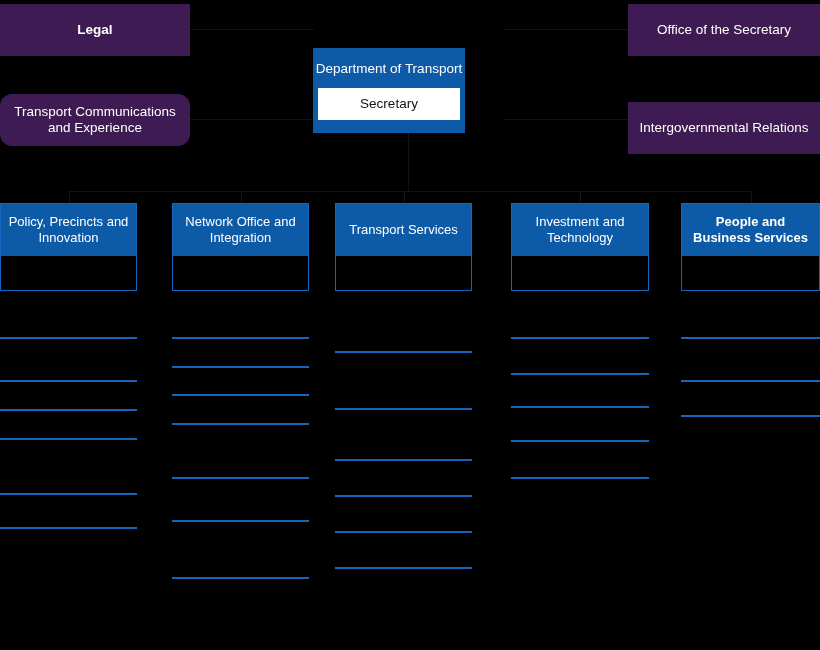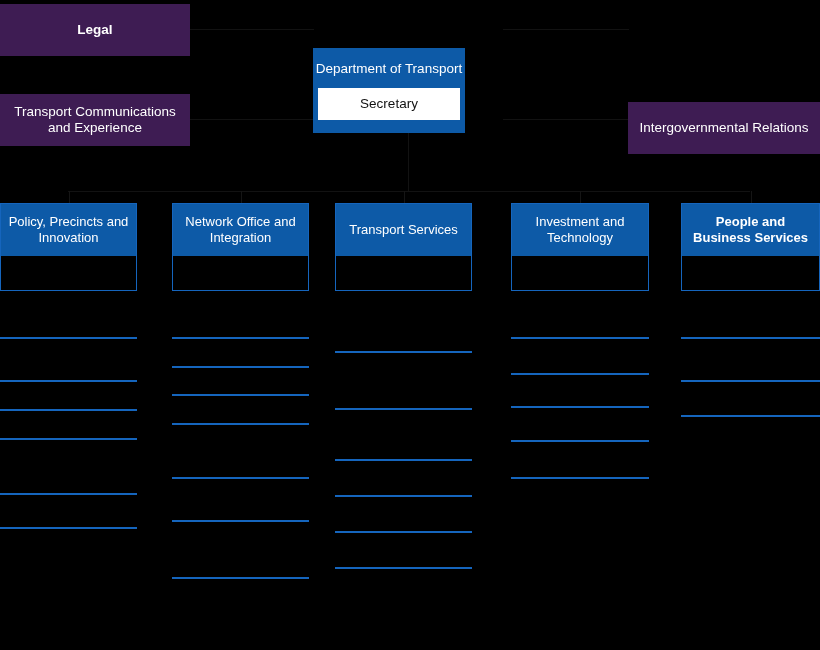--- a/index.html
+++ b/index.html
@@ -140,24 +140,27 @@
   <div class="hconnector" style="left:190px; top:119px; width:124px; height:1px;"></div>
   <div class="hconnector" style="left:503px; top:29px; width:126px; height:1px;"></div>
   <div class="hconnector" style="left:503px; top:119px; width:126px; height:1px;"></div>
   <div class="hconnector" style="left:408px; top:132px; width:1px; height:59px;"></div>
   <div class="hconnector" style="left:68px; top:191px; width:682px; height:1px;"></div>
 
   <div class="purple-box" style="left:0px; top:4px; width:190px; height:52px;font-weight:bold;">
     <span>Legal</span>
   </div>
 
-  <div class="purple-box" style="left:0px; top:94px; width:190px; height:52px;">
+  <div class="purple-box" style="left:0px; top:94px; width:190px; height:52px;border-radius:12px;">
     <span>Transport Communications and Experience</span>
   </div>
 
+  <div class="purple-box" style="left:628px; top:4px; width:192px; height:52px;">
+    <span>Office of the Secretary</span>
+  </div>
 
   <div class="purple-box" style="left:628px; top:94px; width:192px; height:52px;margin-top:8px;">
     <span>Intergovernmental Relations</span>
   </div>
 
   <div class="secretary-box" style="left:313px; top:48px; width:152px; height:85px;">
     <div class="sec-header">
       <span>Department of Transport</span>
     </div>
     <div class="sec-body">

